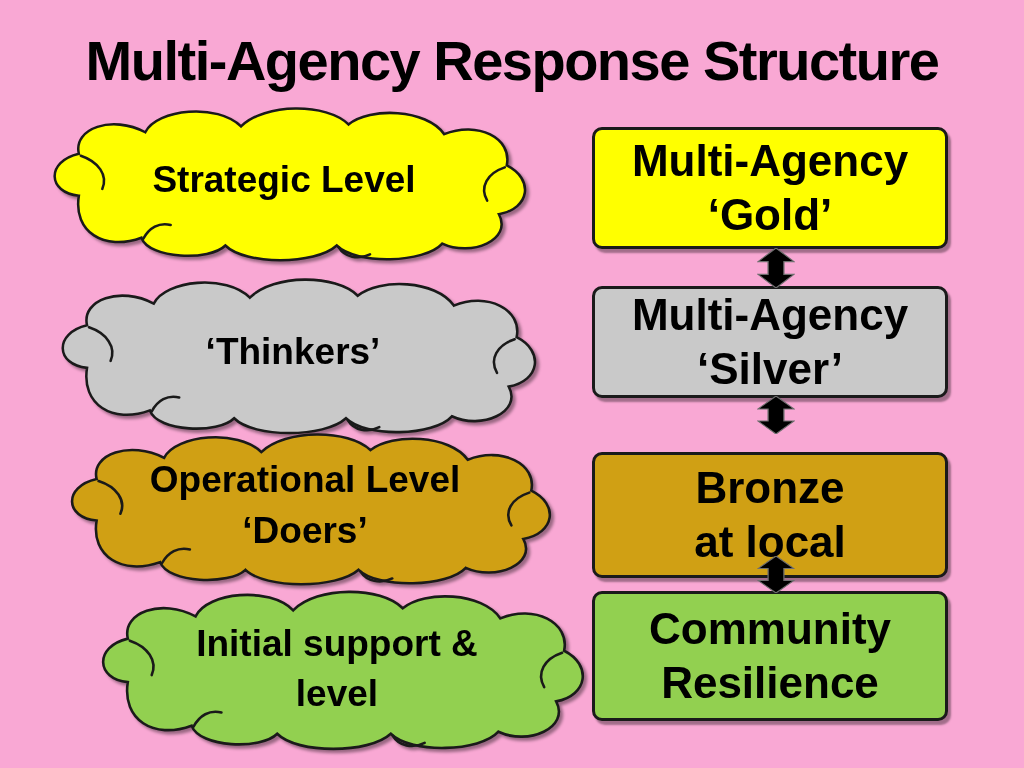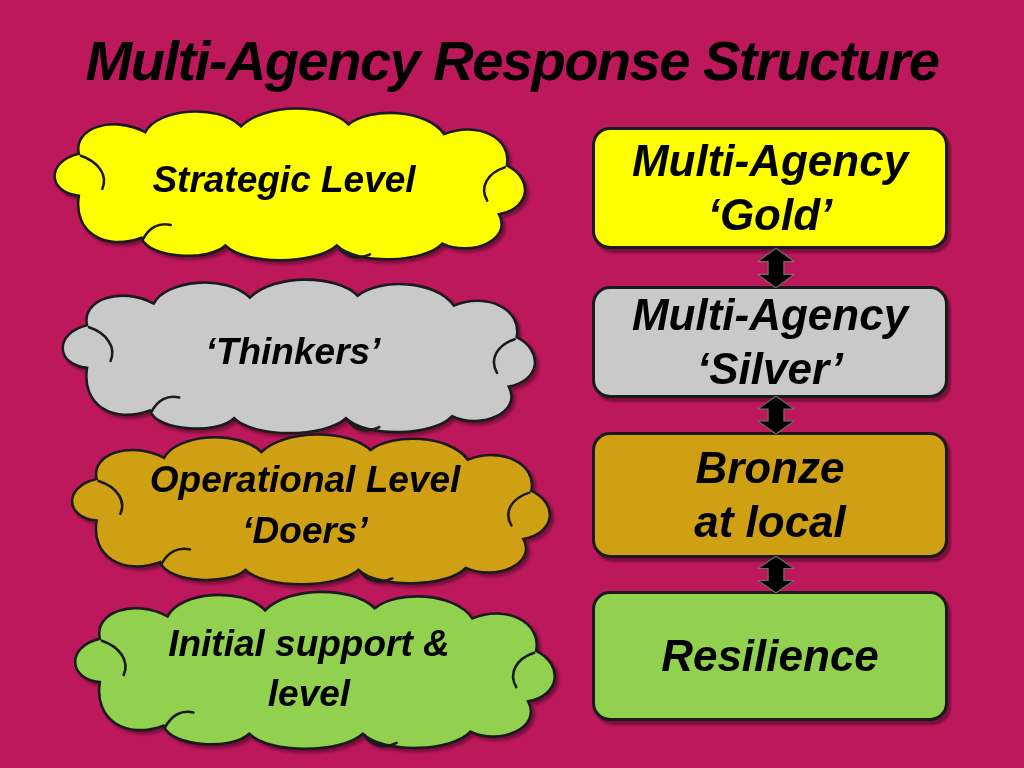--- a/index.html
+++ b/index.html
@@ -20,43 +20,43 @@
   }
   .cloud-text{
     position:absolute;inset:0;display:flex;flex-direction:column;
     align-items:center;justify-content:center;text-align:center;
     font-size:37px;font-weight:bold;color:#000;line-height:1.38;
     padding-bottom:8px;
   }
   .cloud1{left:30px;top:101px;width:508px;height:166px;}
   .cloud2{left:38px;top:272px;width:510px;height:168px;}
   .cloud3{left:47px;top:427px;width:516px;height:164px;}
-  .cloud4{left:50px;top:584px;width:518px;height:172px;}
+  .cloud4{left:78px;top:584px;width:518px;height:172px;}
   .cloud4 .cloud-text{padding-bottom:2px;line-height:1.36;}
   .sbox{
     position:absolute;left:592px;width:356px;
-    border:3px solid #1a1a1a;border-radius:18px;box-sizing:border-box;
+    border:3px solid #1a1a1a;border-radius:10px;box-sizing:border-box;
     display:flex;flex-direction:column;align-items:center;justify-content:center;
     text-align:center;font-size:44px;font-weight:bold;color:#000;line-height:1.22;
     box-shadow:3px 4px 2px rgba(0,0,0,0.35);
   }
   .box1{top:127px;height:122px;}
   .box2{top:286px;height:112px;}
   .box3{top:432px;height:126px;}
   .box4{top:591px;height:130px;}
   .arrow{position:absolute;left:757px;width:38px;}
   .arrow1{top:248px;height:40px;}
   .arrow2{top:396px;height:38px;}
   .arrow3{top:556px;height:37px;}
   .defs-holder{position:absolute;width:0;height:0;overflow:hidden;}
 </style>
 </head>
 <body>
 
-<div class="slide" style="background-color: #be185d; font-style: italic;">
+<div class="slide" style="background-color: #f9a8d4;">
 
   <svg class="defs-holder" aria-hidden="true">
     <defs>
       <g id="cloud-shape" stroke="#1a1a1a" stroke-width="2.6" stroke-linecap="round">
         <path d="M 50,97 C 18,94 16,62 50,54 C 44,28 84,14 118,32 C 130,8 192,2 216,26 C 240,2 304,2 326,24 C 348,6 406,8 424,34 C 458,20 494,38 488,66 C 516,80 512,110 480,116 C 494,142 452,160 422,146 C 404,166 334,168 314,148 C 292,168 220,168 200,148 C 184,164 122,162 114,140 C 76,154 44,134 50,97 Z"></path>
         <path d="M 52,56 C 70,62 80,76 74,90" fill="none"></path>
         <path d="M 486,68 C 468,74 460,88 468,102" fill="none"></path>
         <path d="M 316,150 C 322,160 336,163 348,157" fill="none"></path>
         <path d="M 116,141 C 122,130 132,124 144,127" fill="none"></path>
       </g>
@@ -107,26 +107,27 @@
   <div class="sbox box1" style="background-color: rgb(255, 255, 0);">
     <span>Multi-Agency</span>
     <span>‘Gold’</span>
   </div>
 
   <div class="sbox box2" style="background-color: rgb(201, 201, 201);">
     <span>Multi-Agency</span>
     <span>‘Silver’</span>
   </div>
 
-  <div class="sbox box3" style="background-color: rgb(208, 160, 20);">
+  <div class="sbox box3" style="background-color: rgb(208, 160, 20); margin-top: 20px;">
     <span>Bronze</span>
     <span>at local</span>
   </div>
 
   <div class="sbox box4" style="background-color: rgb(146, 208, 80);">
+    <span>Community</span>
     <span>Resilience</span>
   </div>
 
   <svg class="arrow arrow1" viewBox="0 0 36 44" preserveAspectRatio="none">
     <use href="#updown-arrow" fill="#000000"></use>
   </svg>
   <svg class="arrow arrow2" viewBox="0 0 36 44" preserveAspectRatio="none">
     <use href="#updown-arrow" fill="#000000"></use>
   </svg>
   <svg class="arrow arrow3" viewBox="0 0 36 44" preserveAspectRatio="none">

